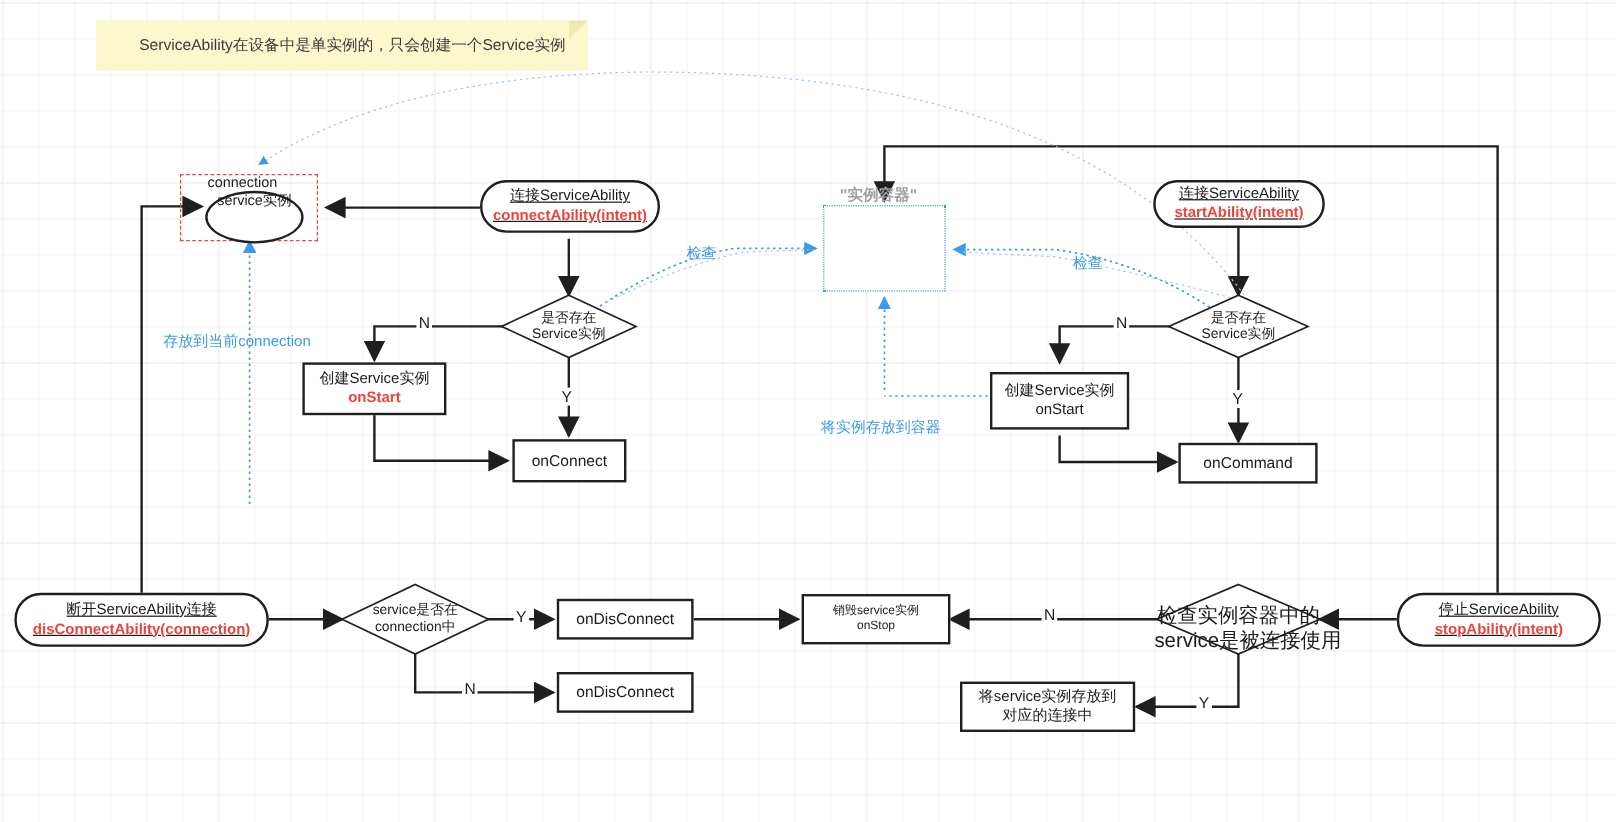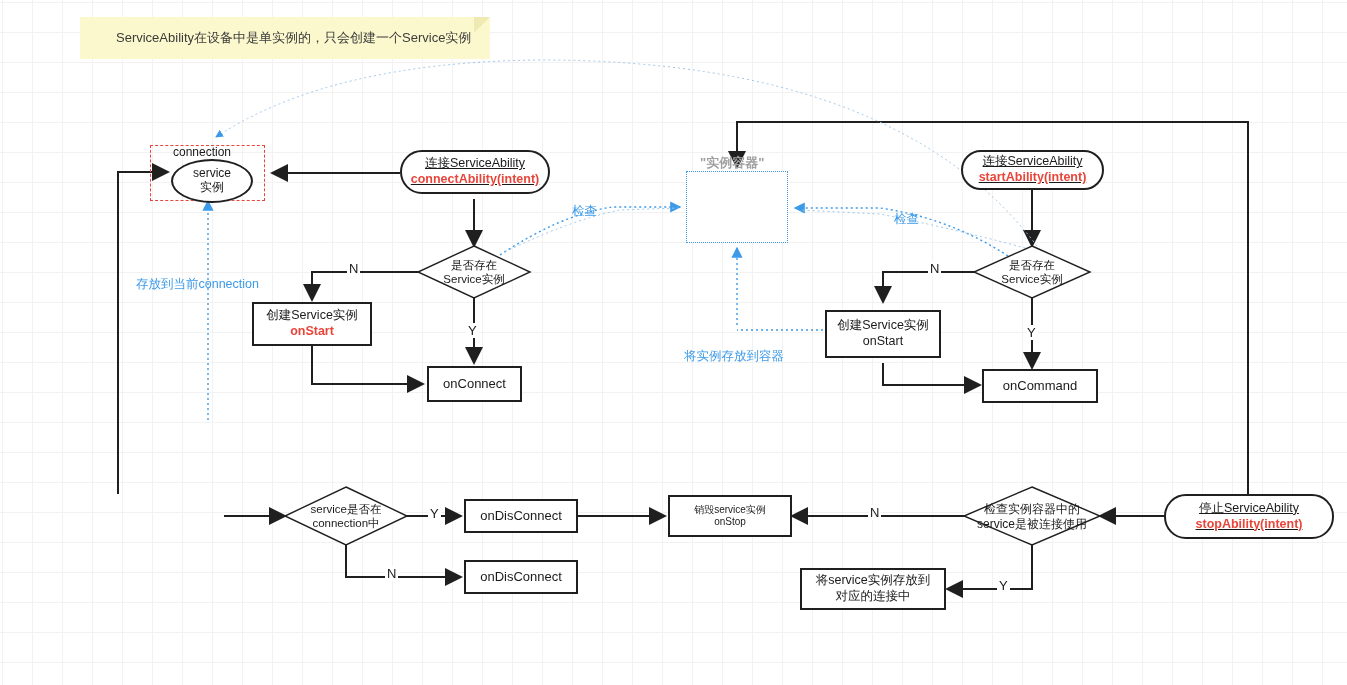--- a/index.html
+++ b/index.html
@@ -82,22 +82,20 @@
     position: absolute;
     color: #1a1a1a;
     white-space: nowrap;
   }
   .ellipse {
     position: absolute;
     border: 2px solid #1f1f1f;
     border-radius: 50%;
     background: #ffffff;
     display: flex;
-    flex-direction: column;
-    align-items: center;
     justify-content: center;
     text-align: center;
     line-height: 1.15;
     color: #1a1a1a;
   }
   .container-box {
     position: absolute;
     border: 1.5px dotted #3d9ae8;
     box-sizing: border-box;
     background: #ffffff;
@@ -223,20 +221,24 @@
   <div class="node rounded" style="left:400px; top:150px; width:150px; height:44px; font-size:12.5px;">
     <span class="ln">连接ServiceAbility</span>
     <span class="ln red">connectAbility(intent)</span>
   </div>
 
   <div class="node rounded" style="left:961px; top:150px; width:143px; height:40px; font-size:12.5px;">
     <span class="ln">连接ServiceAbility</span>
     <span class="ln red">startAbility(intent)</span>
   </div>
 
+  <div class="node rounded" style="left:12px; top:494px; width:212px; height:45px; font-size:12.5px;">
+    <span class="ln">断开ServiceAbility连接</span>
+    <span class="ln red">disConnectAbility(connection)</span>
+  </div>
 
   <div class="node rounded" style="left:1164px; top:494px; width:170px; height:45px; font-size:12.5px;">
     <span class="ln">停止ServiceAbility</span>
     <span class="ln red">stopAbility(intent)</span>
   </div>
 
   <div class="node rect" style="left:252px; top:302px; width:120px; height:44px; font-size:12.5px;">
     <span class="ln">创建Service实例</span>
     <span class="ln red">onStart</span>
   </div>
@@ -280,21 +282,21 @@
   <div class="diamond-label" style="left:982px; top:258px; width:100px; font-size:11.5px;">
     <span class="ln">是否存在</span>
     <span class="ln">Service实例</span>
   </div>
 
   <div class="diamond-label" style="left:291px; top:502px; width:110px; font-size:11.5px;">
     <span class="ln">service是否在</span>
     <span class="ln">connection中</span>
   </div>
 
-  <div class="diamond-label" style="left:962px; top:502px; width:140px; font-size:12px;">
+  <div class="diamond-label" style="left:962px; top:502px; width:140px; font-size:17px;">
     <span class="ln">检查实例容器中的</span>
     <span class="ln">service是被连接使用</span>
   </div>
 
   <div class="edge-label" style="left:347px; top:261px; font-size:13px;">N</div>
   <div class="edge-label" style="left:466px; top:323px; font-size:13px;">Y</div>
   <div class="edge-label" style="left:928px; top:261px; font-size:13px;">N</div>
   <div class="edge-label" style="left:1025px; top:325px; font-size:13px;">Y</div>
   <div class="edge-label" style="left:428px; top:506px; font-size:13px;">Y</div>
   <div class="edge-label" style="left:385px; top:566px; font-size:13px;">N</div>

